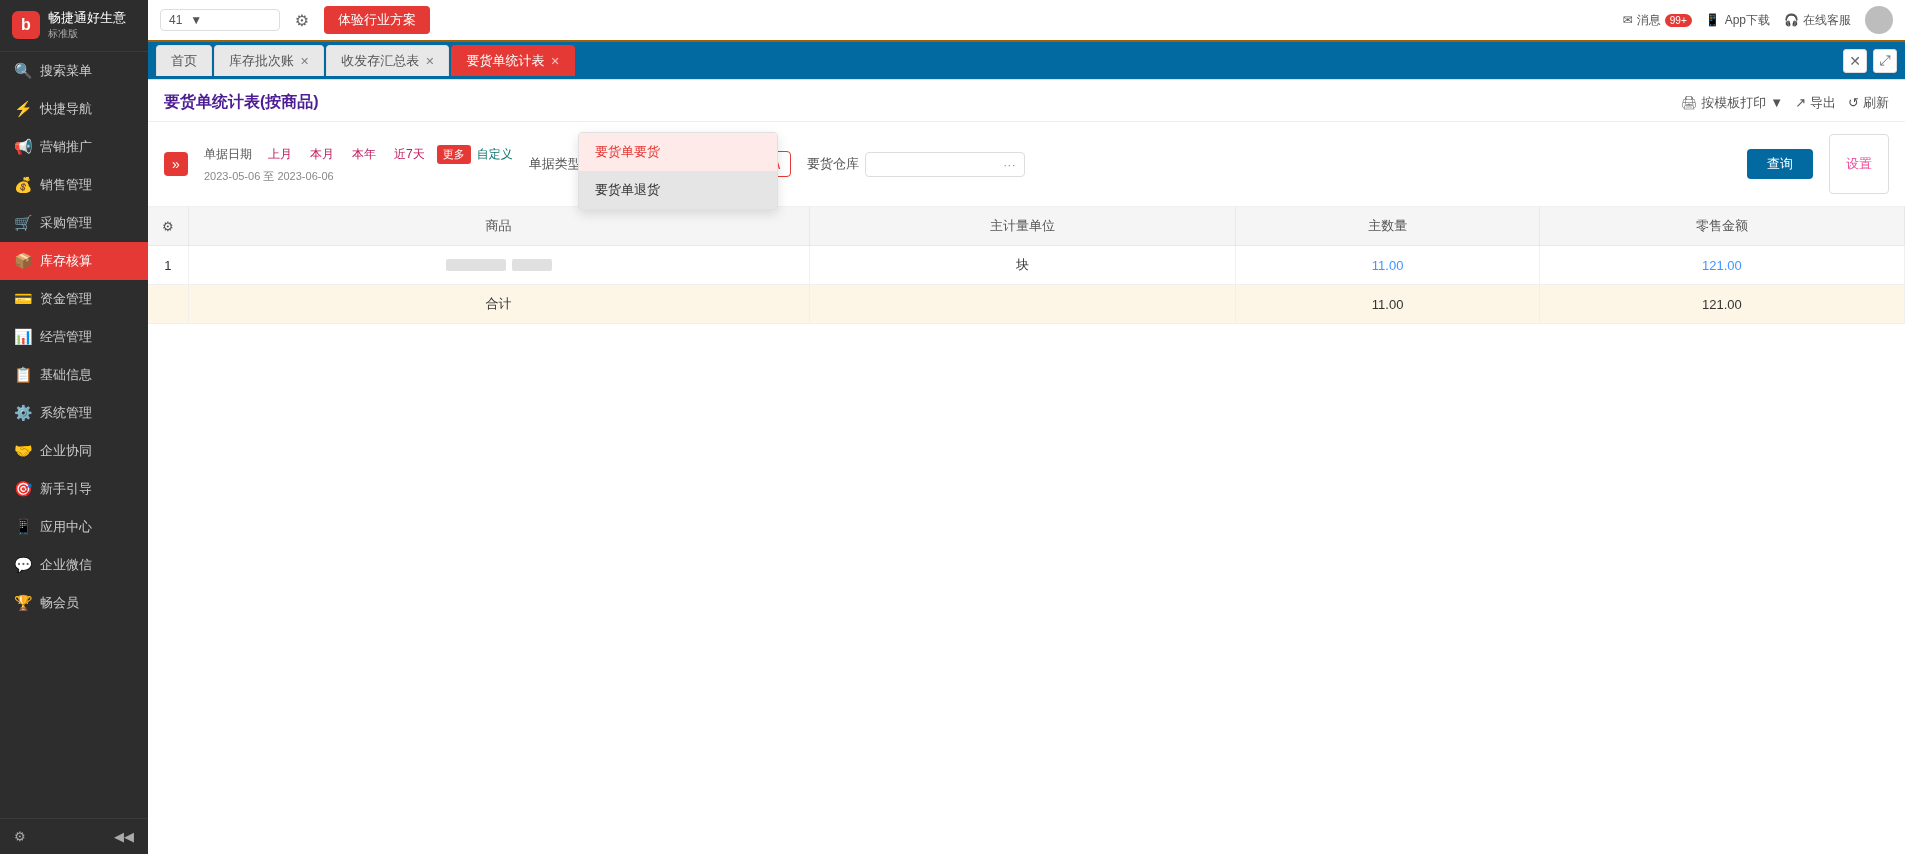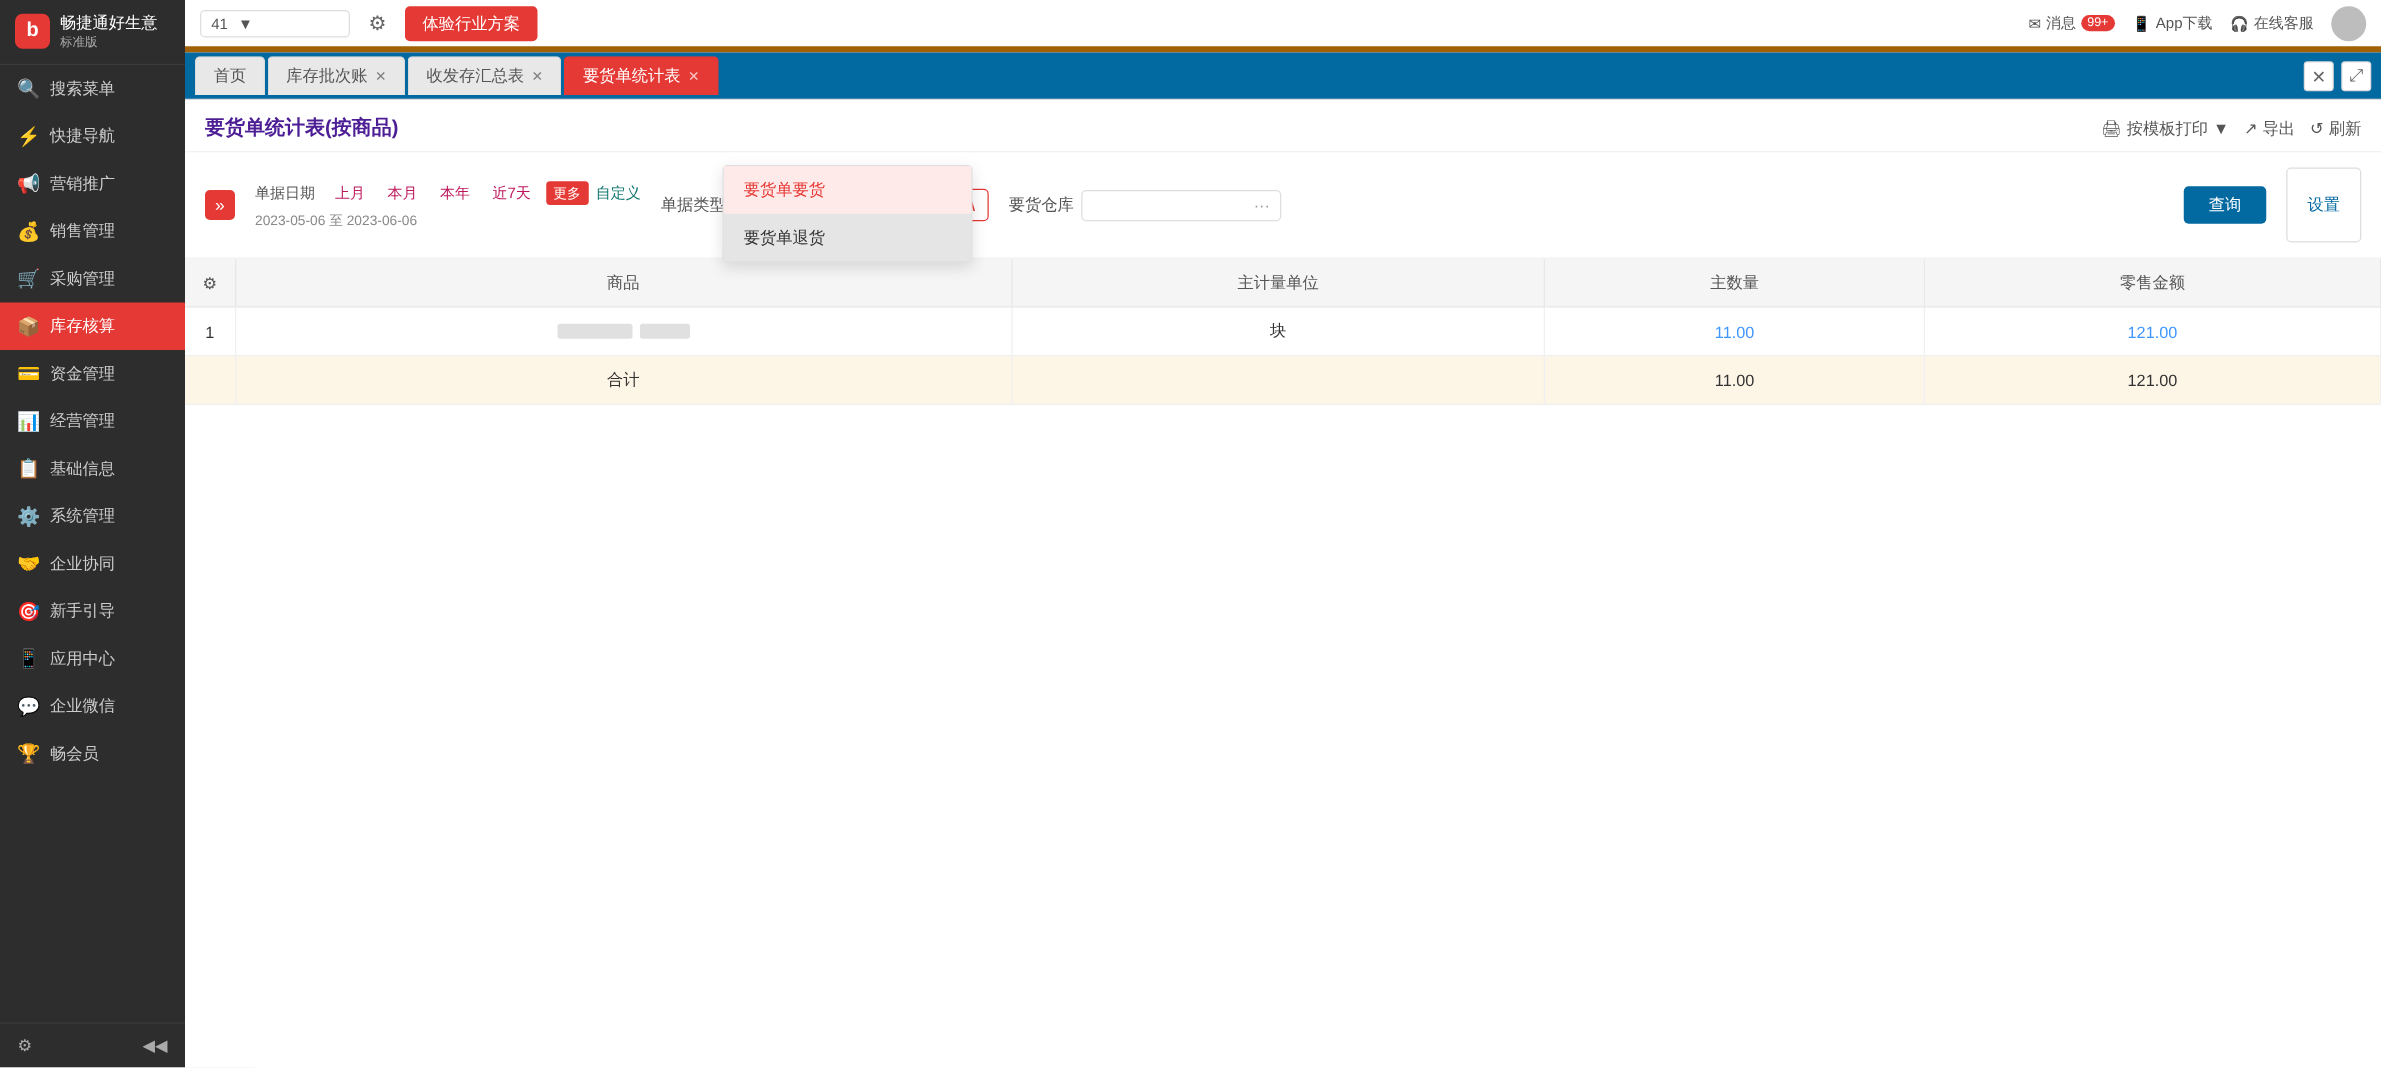--- a/index.html
+++ b/index.html
@@ -77,21 +77,21 @@
       background: #f0f0f0;
     }
 
     
     .topbar {
       height: 42px;
       background: #fff;
       display: flex;
       align-items: center;
       padding: 0 12px;
-      border-bottom: 5px solid #a16207;
+      border-bottom: 2px solid #a16207;
       gap: 10px;
       flex-shrink: 0;
     }
     .topbar-left {
       display: flex;
       align-items: center;
       gap: 8px;
       flex: 1;
     }
     .topbar-select {
@@ -351,21 +351,21 @@
       color: #fff;
       border: none;
       border-radius: 4px;
       padding: 6px 20px;
       font-size: 13px;
       cursor: pointer;
       margin-left: auto;
     }
     .filter-settings-btn {
       background: #fff;
-      color: #0369a1;
+      color: #ec4899;
       border: 1px solid #ddd;
       border-radius: 4px;
       padding: 20px 16px;
       font-size: 13px;
       cursor: pointer;
     }
 
     
     .dropdown-overlay {
       position: absolute;

